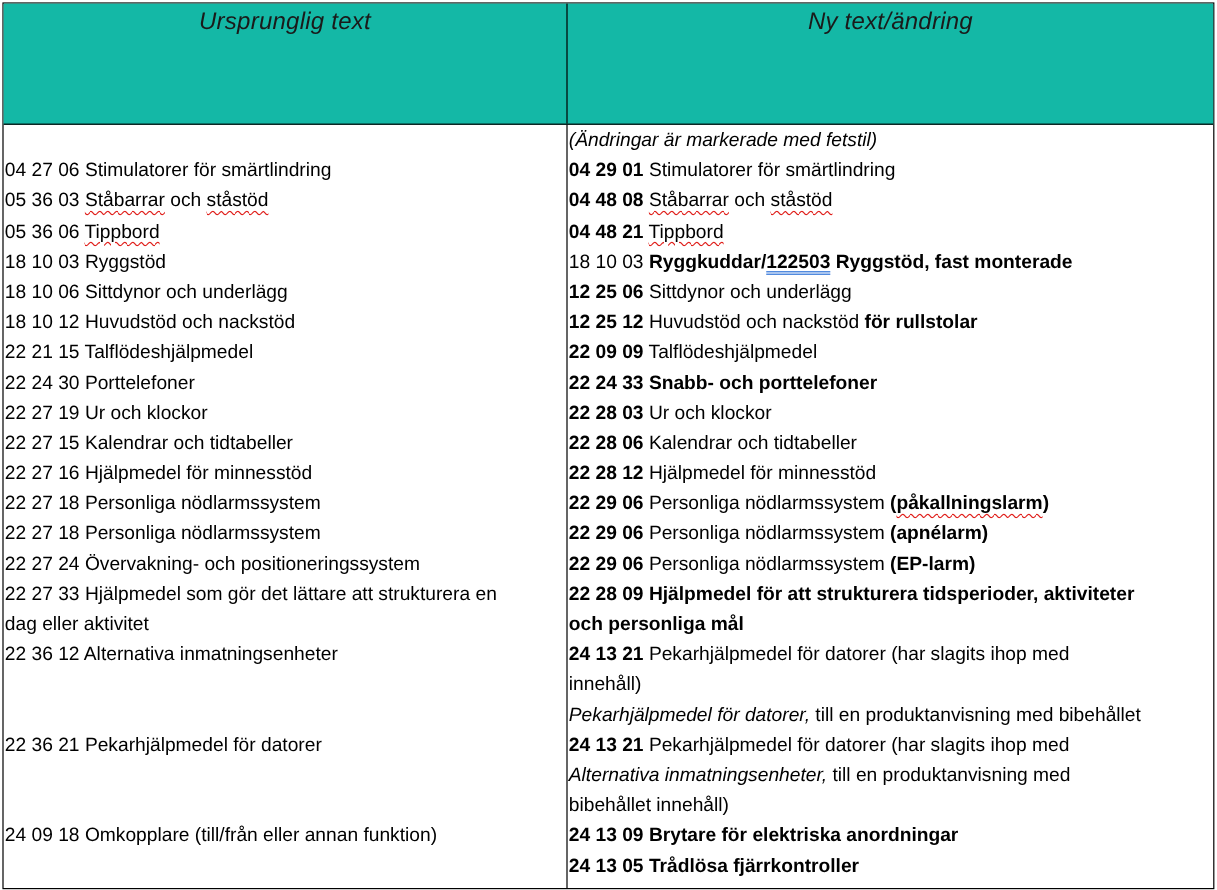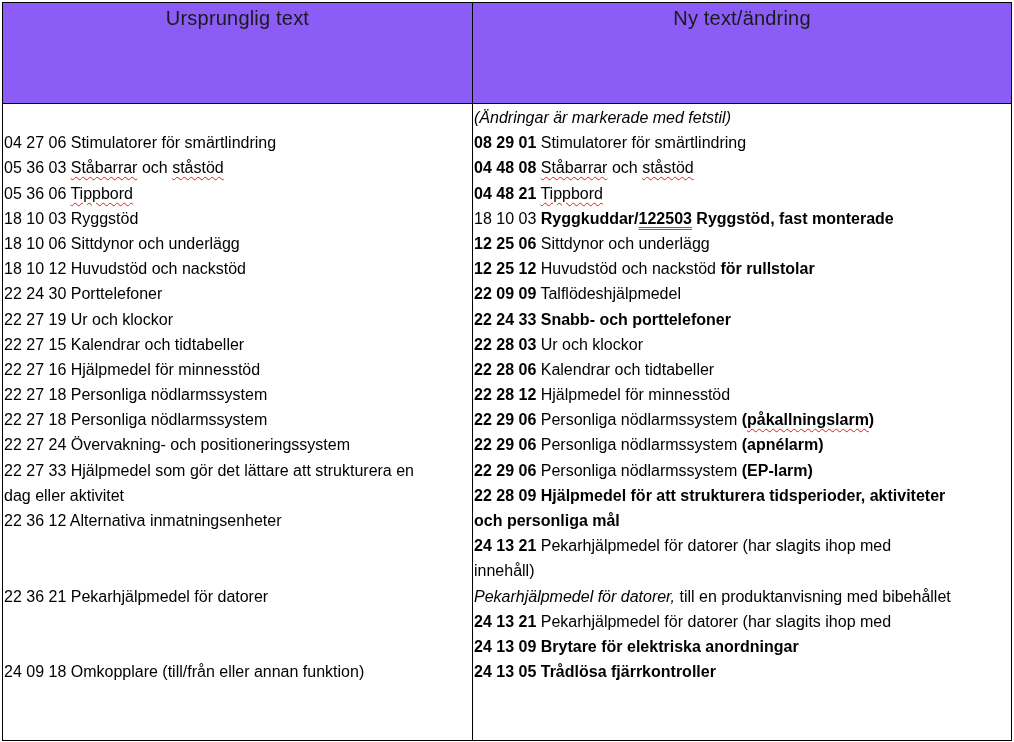--- a/index.html
+++ b/index.html
@@ -19,23 +19,24 @@
       position: absolute;
       left: 2px;
       top: 2px;
       width: 1010px;
       border: 1px solid #000;
       box-sizing: border-box;
     }
     .header-row {
       display: flex;
       height: 101px;
-      background: #8b5cf6;
+      background: #14b8a6;
       border-bottom: 1px solid #000;
       box-sizing: border-box;
+      font-style: italic;
     }
     .header-cell {
       box-sizing: border-box;
       font-size: 20px;
       color: #1a1a1a;
       text-align: center;
       padding-top: 4px;
       font-weight: normal;
       letter-spacing: 0.2px;
     }
@@ -90,20 +91,21 @@
 
     <div class="cell col-left">
       <div class="spacer"></div>
 
       <div class="line"><span>04 27 06</span> <span>Stimulatorer för smärtlindring</span></div>
       <div class="line"><span>05 36 03</span> <span class="spell">Ståbarrar</span><span> och </span><span class="spell">ståstöd</span></div>
       <div class="line"><span>05 36 06</span> <span class="spell">Tippbord</span></div>
       <div class="line"><span>18 10 03</span> <span>Ryggstöd</span></div>
       <div class="line"><span>18 10 06</span> <span>Sittdynor och underlägg</span></div>
       <div class="line"><span>18 10 12</span> <span>Huvudstöd och nackstöd</span></div>
+      <div class="line"><span>22 21 15</span> <span>Talflödeshjälpmedel</span></div>
       <div class="line"><span>22 24 30</span> <span>Porttelefoner</span></div>
       <div class="line"><span>22 27 19</span> <span>Ur och klockor</span></div>
       <div class="line"><span>22 27 15</span> <span>Kalendrar och tidtabeller</span></div>
       <div class="line"><span>22 27 16</span> <span>Hjälpmedel för minnesstöd</span></div>
       <div class="line"><span>22 27 18</span> <span>Personliga nödlarmssystem</span></div>
       <div class="line"><span>22 27 18</span> <span>Personliga nödlarmssystem</span></div>
       <div class="line"><span>22 27 24</span> <span>Övervakning- och positioneringssystem</span></div>
       <div class="line"><span>22 27 33</span> <span>Hjälpmedel som gör det lättare att strukturera en</span></div>
       <div class="line"><span>dag eller aktivitet</span></div>
       <div class="line"><span>22 36 12</span> <span>Alternativa inmatningsenheter</span></div>
@@ -111,37 +113,39 @@
       <div class="spacer"></div>
       <div class="line"><span>22 36 21</span> <span>Pekarhjälpmedel för datorer</span></div>
       <div class="spacer"></div>
       <div class="spacer"></div>
       <div class="line"><span>24 09 18</span> <span>Omkopplare (till/från eller annan funktion)</span></div>
     </div>
 
     <div class="cell col-right">
       <div class="line i">(Ändringar är markerade med fetstil)</div>
 
-      <div class="line"><span class="b">08 29 01</span> <span>Stimulatorer för smärtlindring</span></div>
+      <div class="line"><span class="b">04 29 01</span> <span>Stimulatorer för smärtlindring</span></div>
       <div class="line"><span class="b">04 48 08</span> <span class="spell">Ståbarrar</span><span> och </span><span class="spell">ståstöd</span></div>
       <div class="line"><span class="b">04 48 21</span> <span class="spell">Tippbord</span></div>
       <div class="line"><span>18 10 03</span> <span class="b">Ryggkuddar/</span><span class="b grammar">122503</span><span class="b"> Ryggstöd, fast monterade</span></div>
       <div class="line"><span class="b">12 25 06</span> <span>Sittdynor och underlägg</span></div>
       <div class="line"><span class="b">12 25 12</span> <span>Huvudstöd och nackstöd </span><span class="b">för rullstolar</span></div>
       <div class="line"><span class="b">22 09 09</span> <span>Talflödeshjälpmedel</span></div>
       <div class="line"><span class="b">22 24 33</span> <span class="b">Snabb- och porttelefoner</span></div>
       <div class="line"><span class="b">22 28 03</span> <span>Ur och klockor</span></div>
       <div class="line"><span class="b">22 28 06</span> <span>Kalendrar och tidtabeller</span></div>
       <div class="line"><span class="b">22 28 12</span> <span>Hjälpmedel för minnesstöd</span></div>
       <div class="line"><span class="b">22 29 06</span> <span>Personliga nödlarmssystem </span><span class="b">(</span><span class="b spell">påkallningslarm</span><span class="b">)</span></div>
       <div class="line"><span class="b">22 29 06</span> <span>Personliga nödlarmssystem </span><span class="b">(apnélarm)</span></div>
       <div class="line"><span class="b">22 29 06</span> <span>Personliga nödlarmssystem </span><span class="b">(EP-larm)</span></div>
       <div class="line"><span class="b">22 28 09</span> <span class="b">Hjälpmedel för att strukturera tidsperioder, aktiviteter</span></div>
       <div class="line b">och personliga mål</div>
       <div class="line"><span class="b">24 13 21</span> <span>Pekarhjälpmedel för datorer (har slagits ihop med</span></div>
       <div class="line">innehåll)</div>
       <div class="line"><span class="i">Pekarhjälpmedel för datorer,</span><span> till en produktanvisning med bibehållet</span></div>
       <div class="line"><span class="b">24 13 21</span> <span>Pekarhjälpmedel för datorer (har slagits ihop med</span></div>
+      <div class="line"><span class="i">Alternativa inmatningsenheter,</span><span> till en produktanvisning med</span></div>
+      <div class="line">bibehållet innehåll)</div>
       <div class="line"><span class="b">24 13 09</span> <span class="b">Brytare för elektriska anordningar</span></div>
       <div class="line"><span class="b">24 13 05</span> <span class="b">Trådlösa fjärrkontroller</span></div>
     </div>
   </div>
 </div>
 
 </body></html>

